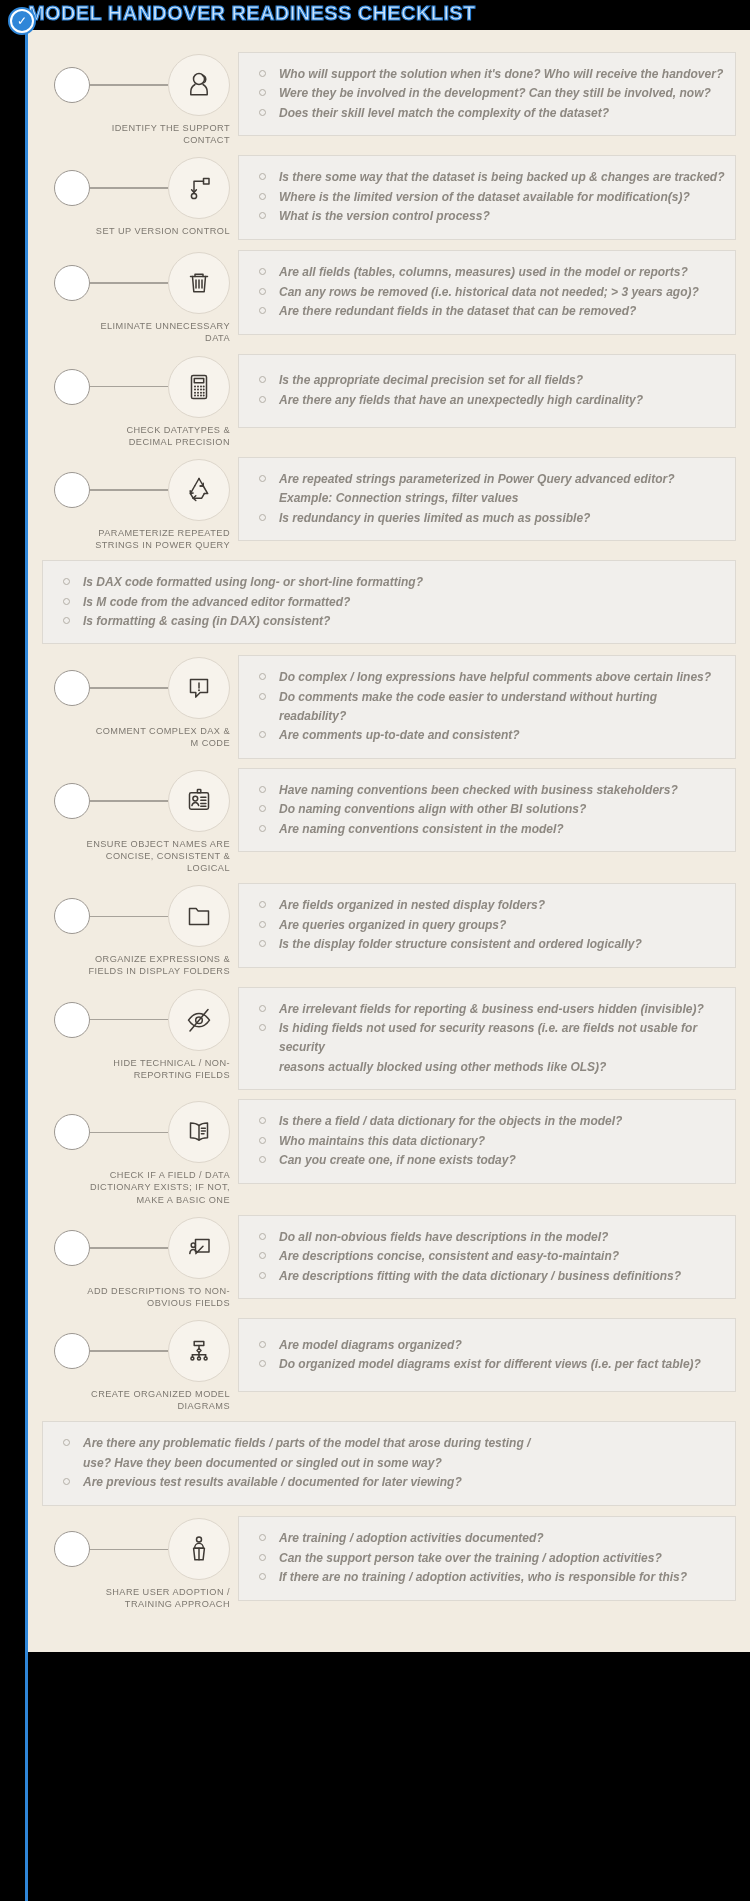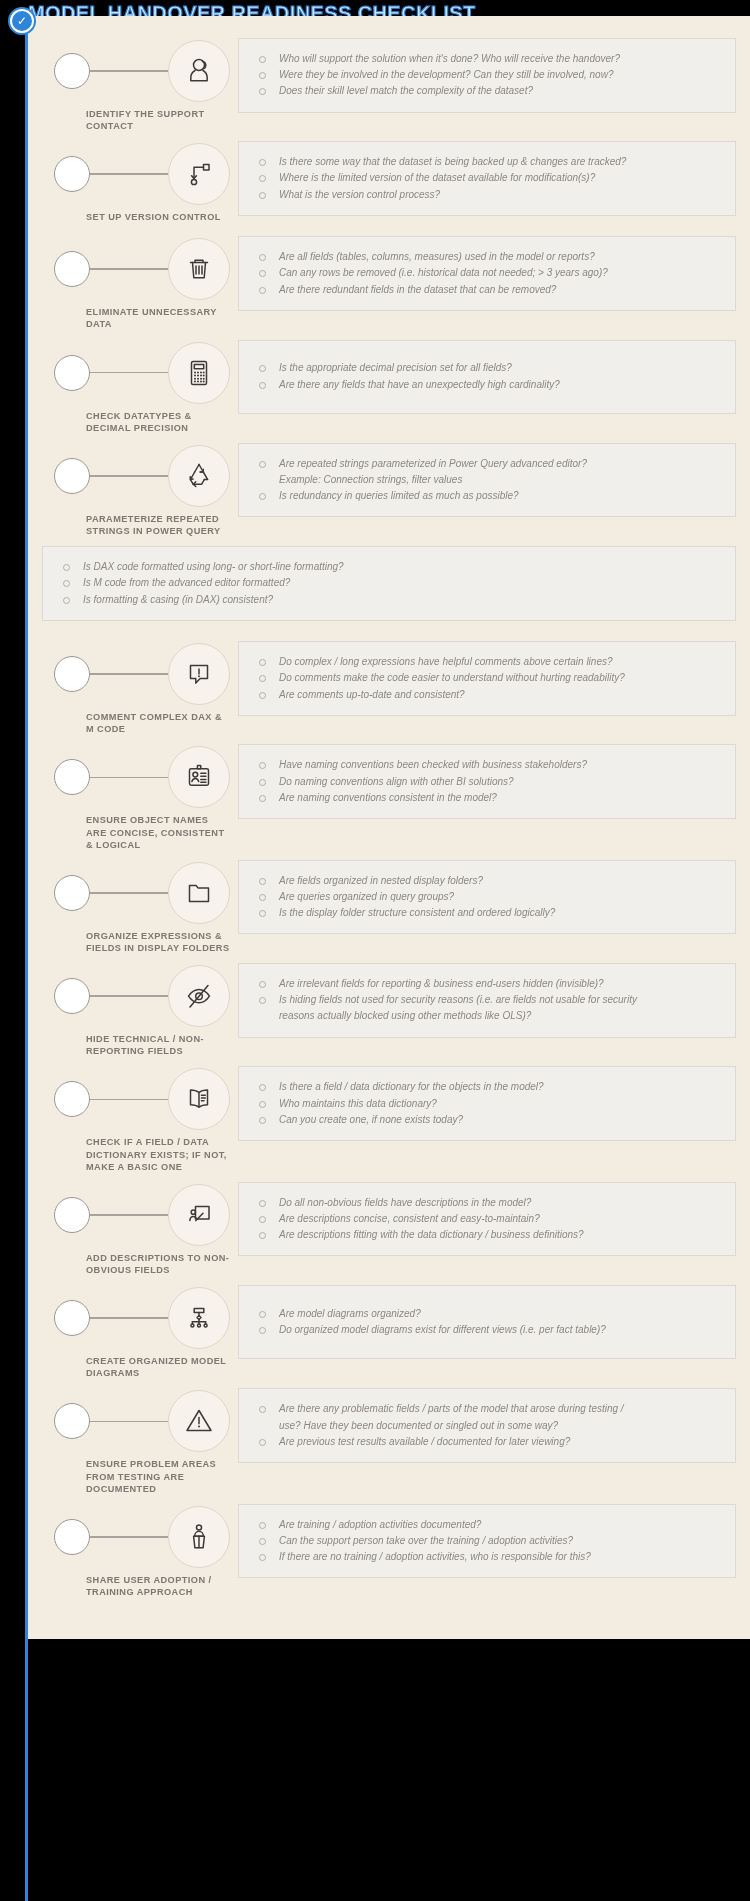--- a/index.html
+++ b/index.html
@@ -12,21 +12,21 @@
     position: relative;
     width: 750px;
     min-height: 1901px;
     background: #000;
     overflow: hidden;
   }
 
   
   .title-bar {
     position: relative;
-    height: 16px;
+    height: 30px;
     background: #000;
   }
   .title-text {
     position: absolute;
     left: 28px;
     top: 2px;
     font-size: 20px;
     font-weight: bold;
     letter-spacing: 0.4px;
     color: #cfe4f7;
@@ -117,50 +117,50 @@
     border: 1px solid #ddd6cb;
     flex: 0 0 62px;
     display: flex;
     align-items: center;
     justify-content: center;
     margin-right: 8px;
   }
   .icon-circle svg { display: block; }
   .node-label {
     margin-top: 6px;
-    text-align: left;
+    text-align: right;
     font-size: 9.2px;
     letter-spacing: 0.45px;
     line-height: 1.32;
     color: #7d7870;
     padding-right: 8px;
     padding-left: 44px;
     text-transform: uppercase;
-    font-weight: bold;
   }
 
   
   .card {
     flex: 1 1 auto;
     background: #f1efec;
     border: 1px solid #ddd9d2;
     min-height: 74px;
     padding: 12px 10px 12px 12px;
     margin-top: 4px;
     display: flex;
     flex-direction: column;
     justify-content: center;
   }
   .q {
     position: relative;
-    font-size: 10px;
+    font-size: 12px;
     font-style: italic;
     line-height: 1.62;
     color: #8d8881;
     padding-left: 28px;
+    font-weight: bold;
   }
   .q::before {
     content: "";
     position: absolute;
     left: 8px;
     top: 5px;
     width: 5px; height: 5px;
     border: 1px solid #b4afa7;
     border-radius: 50%;
   }
@@ -469,34 +469,20 @@
               </div>
             </div>
             <div class="node-label">CREATE ORGANIZED MODEL DIAGRAMS</div>
           </div>
           <div class="card">
             <div class="q">Are model diagrams organized?</div>
             <div class="q">Do organized model diagrams exist for different views (i.e. per fact table)?</div>
           </div>
         </div>
         <div class="row">
-          <div class="left-col">
-            <div class="node-line">
-              <div class="bubble"></div>
-              <div class="connector"></div>
-              <div class="icon-circle">
-                <svg width="34" height="34" viewBox="0 0 34 34">
-                  <path d="M17 6.5 29 26.5H5z" stroke="#3f3a35" stroke-width="1.5" fill="none" stroke-linecap="round" stroke-linejoin="round"></path>
-                  <path d="M17 13.6v6.2" stroke="#3f3a35" stroke-width="1.5" fill="none" stroke-linecap="round" stroke-linejoin="round"></path>
-                  <circle cx="17" cy="22.4" r="1" fill="#3f3a35"></circle>
-                </svg>
-              </div>
-            </div>
-            <div class="node-label">ENSURE PROBLEM AREAS FROM TESTING ARE DOCUMENTED</div>
-          </div>
           <div class="card">
             <div class="q">Are there any problematic fields / parts of the model that arose during testing /</div>
             <div class="q sub">use? Have they been documented or singled out in some way?</div>
             <div class="q">Are previous test results available / documented for later viewing?</div>
           </div>
         </div>
         <div class="row">
           <div class="left-col">
             <div class="node-line">
               <div class="bubble"></div>

